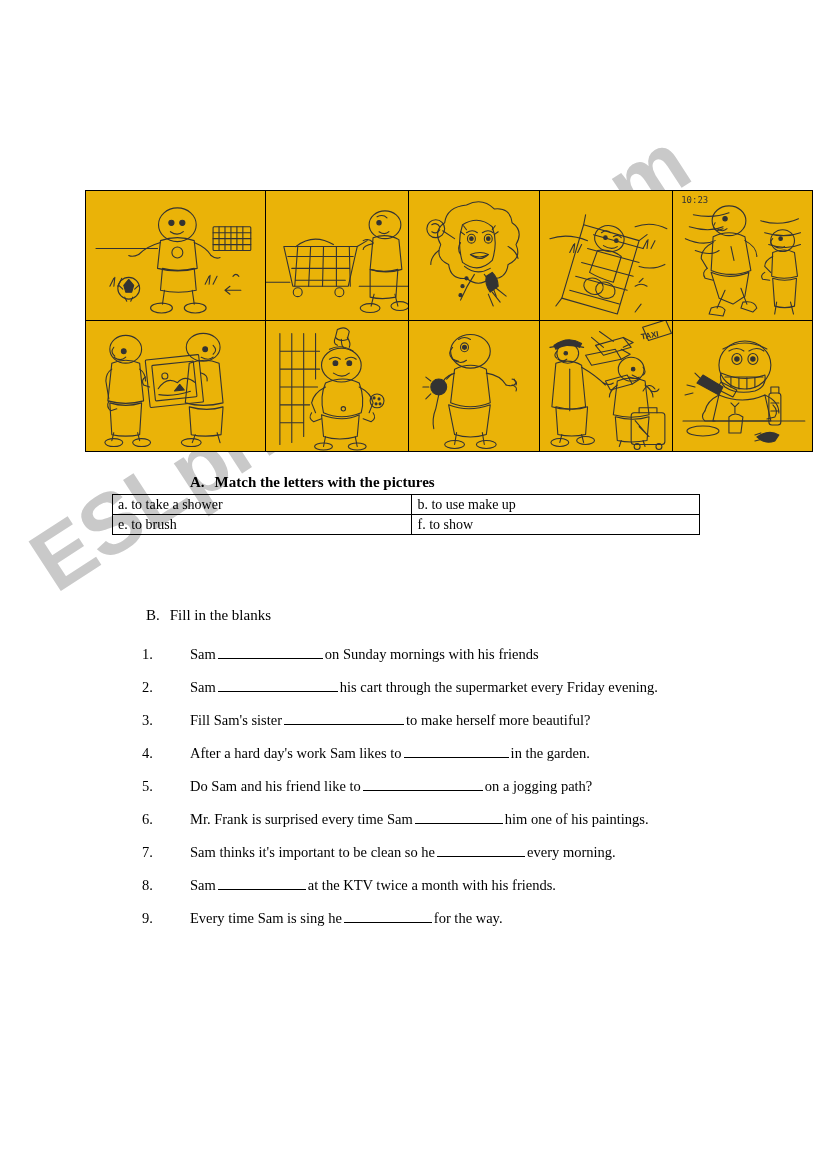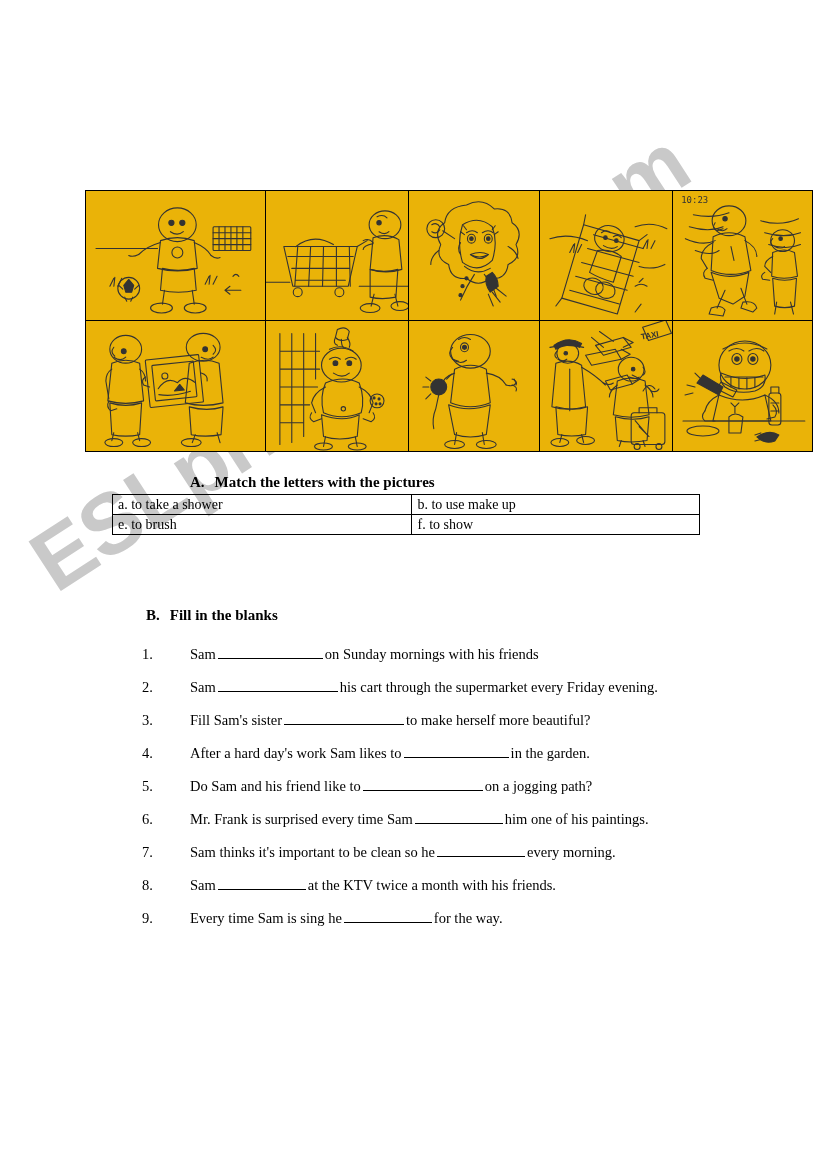--- a/index.html
+++ b/index.html
@@ -137,21 +137,21 @@
     white-space: nowrap;
   }
   .match-table td.left-col { width: 300px; }
   .match-table td.right-col { width: 288px; }
 
   
   .section-b-head {
     position: absolute;
     left: 146px;
     top: 607px;
-    font-weight: bold;
+    font-weight: normal;
     font-size: 15px;
     z-index: 8;
   }
   .section-b-head .letter { margin-right: 10px; }
 
   .questions {
     position: absolute;
     left: 142px;
     top: 645px;
     width: 600px;

